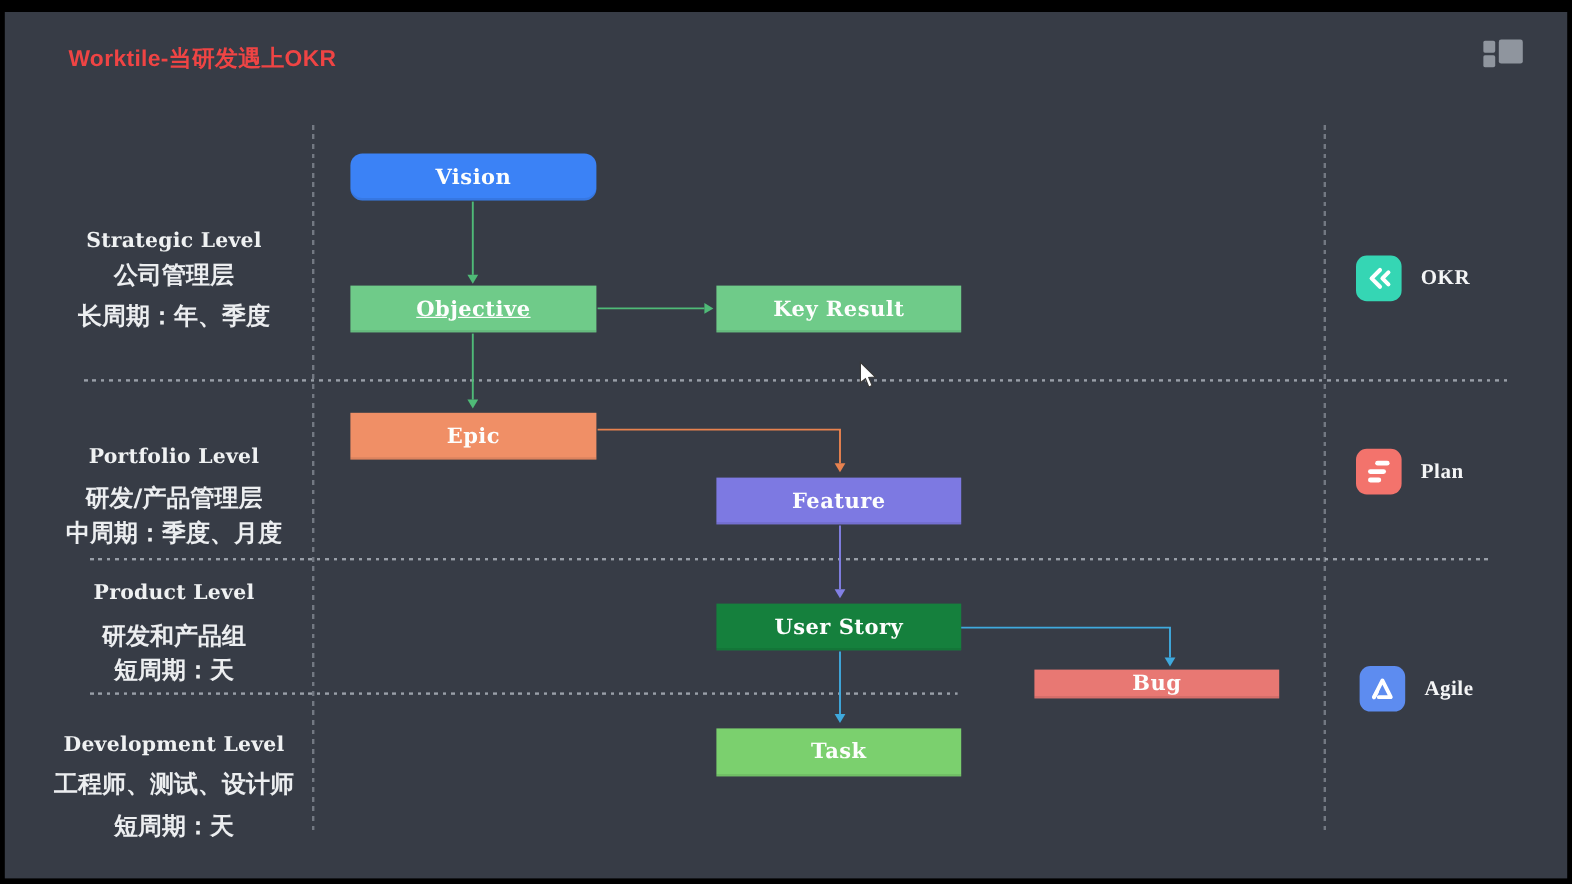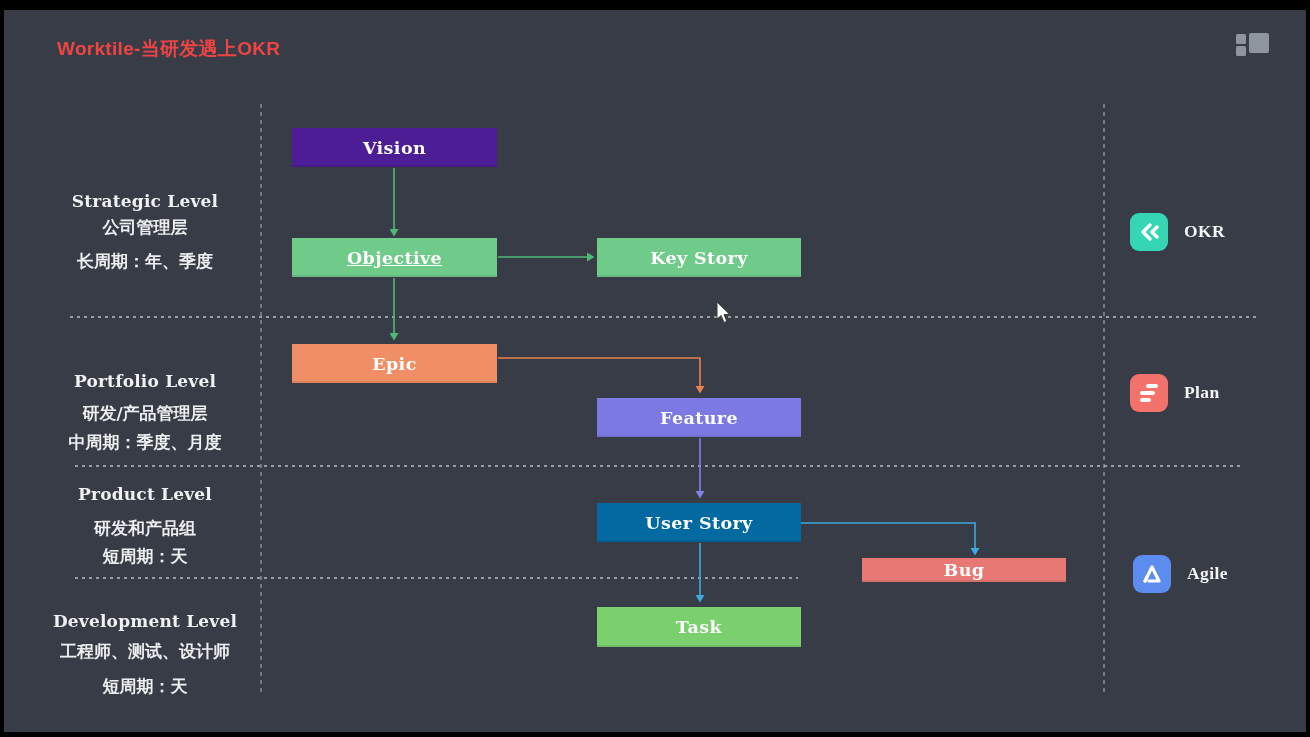--- a/index.html
+++ b/index.html
@@ -33,21 +33,21 @@
     background-image: repeating-linear-gradient(180deg, rgba(140,146,156,0.7) 0 4px, transparent 4px 8px);
   }
 
   
   .lvl-name {
     position: absolute; left: 30px; width: 230px; text-align: center;
     color: #eff1f2; font-size: 17px; font-weight: 700; letter-spacing: 0.2px;
   }
   .lvl-sub {
     position: absolute; left: 22px; width: 246px; text-align: center;
-    color: #eceef0; font-size: 17px; font-weight: 600;
+    color: #eceef0; font-size: 20px; font-weight: 600;
   }
 
   
   .node {
     position: absolute; width: 205px; height: 39px;
     display: flex; align-items: center; justify-content: center;
     color: #fdfefd; font-size: 17.5px; font-weight: 700; letter-spacing: 0.4px;
     box-shadow: inset 0 -2px 0 rgba(0,0,0,0.08);
   }
   .n-vision    { left: 292px; top: 128px; }
@@ -102,26 +102,26 @@
 <div class="lvl-sub" style="top:431px;">中周期：季度、月度</div>
 
 <div class="lvl-name" style="top:484px;">Product Level</div>
 <div class="lvl-sub" style="top:517px;">研发和产品组</div>
 <div class="lvl-sub" style="top:545px;">短周期：天</div>
 
 <div class="lvl-name" style="top:611px;">Development Level</div>
 <div class="lvl-sub" style="top:640px;">工程师、测试、设计师</div>
 <div class="lvl-sub" style="top:675px;">短周期：天</div>
 
-<div class="node n-vision" style="background-color: #4c1d95;">Vision</div>
+<div class="node n-vision" style="background-color: #3b82f6; border-radius: 10px;">Vision</div>
 <div class="node n-objective" style="background-color: rgb(111, 203, 137);">Objective</div>
-<div class="node n-keyresult" style="background-color: rgb(111, 203, 137);">Key Story</div>
+<div class="node n-keyresult" style="background-color: rgb(111, 203, 137);">Key Result</div>
 <div class="node n-epic" style="background-color: rgb(240, 143, 102);">Epic</div>
 <div class="node n-feature" style="background-color: rgb(125, 121, 226);">Feature</div>
-<div class="node n-userstory" style="background-color: #0369a1;">User Story</div>
+<div class="node n-userstory" style="background-color: #15803d;">User Story</div>
 <div class="node n-bug" style="background-color: rgb(232, 120, 115);">Bug</div>
 <div class="node n-task" style="background-color: rgb(123, 208, 110);">Task</div>
 
 <svg class="overlay" viewBox="0 0 1310 737">
   <g>
     <line x1="394" y1="168" x2="394" y2="229" stroke-width="1.6" stroke="#4fba77"></line>
     <polygon points="389.5,229 398.5,229 394,236.5" fill="#4fba77"></polygon>
   </g>
   <g>
     <line x1="498" y1="257" x2="587" y2="257" stroke-width="1.6" stroke="#4fba77"></line>

